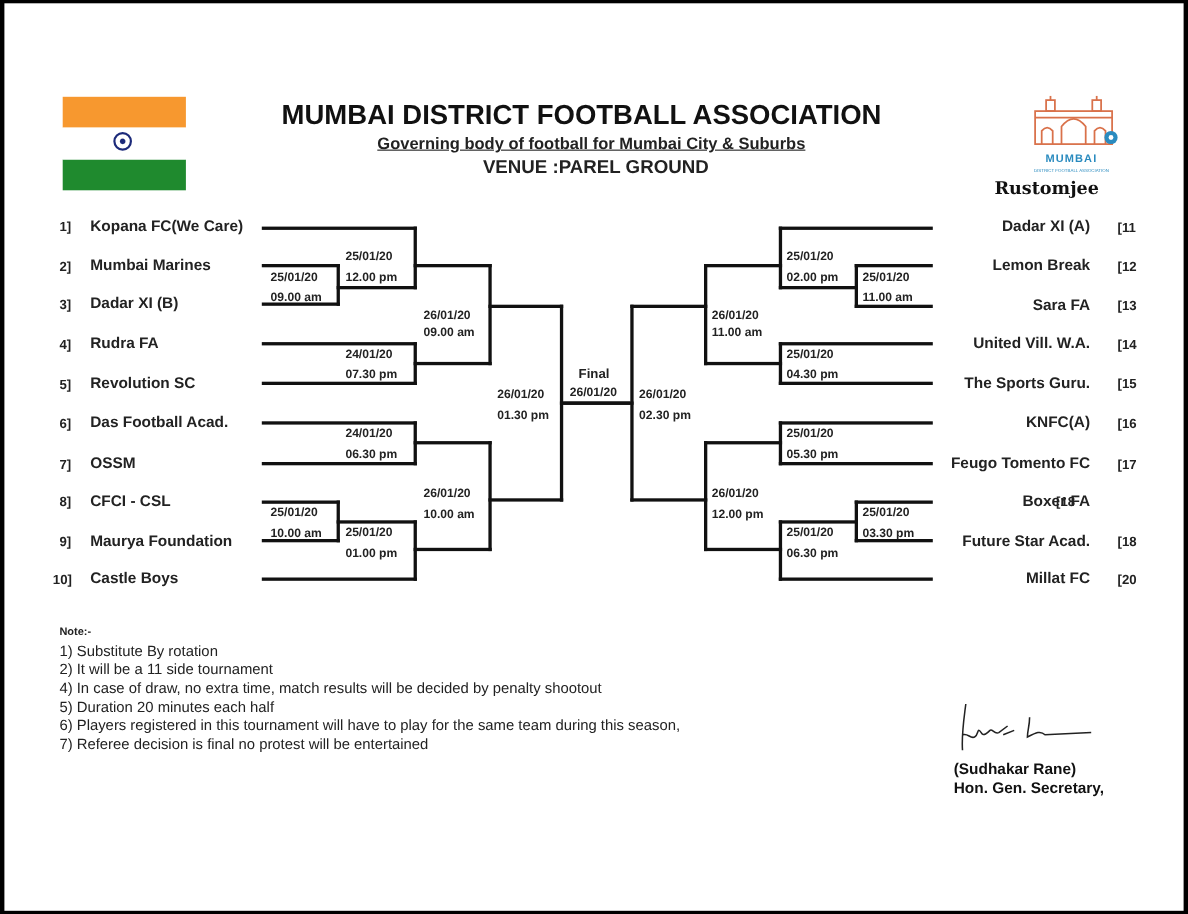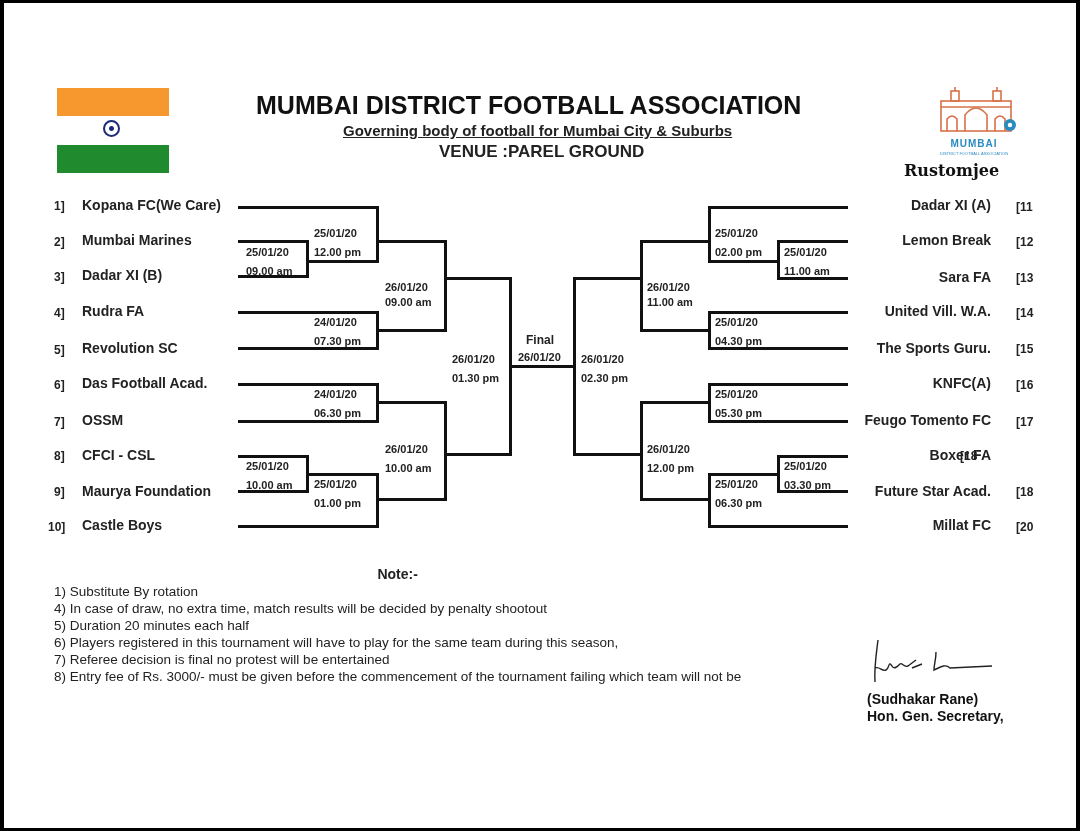--- a/index.html
+++ b/index.html
@@ -19,21 +19,21 @@
   .logo .gate { width:82px; height:46px; margin-left:4px; position:relative; }
   .logo .mumbai { font-size:10px; font-weight:bold; color:#2a8bbf; letter-spacing:1px; line-height:14px; margin-top:0px;}
   .logo .assoc { font-size:4px; color:#2a8bbf; line-height:5px;}
   .rustomjee { position:absolute; left:900px; top:158px; font-family:"DejaVu Serif", serif; font-weight:bold; font-size:16px; color:#111; }
   .team { position:absolute; font-size:14px; font-weight:bold; color:#222; white-space:nowrap; }
   .seed { position:absolute; font-size:12px; font-weight:bold; color:#222; }
   .ln { position:absolute; background:#111; }
   .dt { position:absolute; font-size:11px; font-weight:bold; color:#222; line-height:19px; white-space:nowrap; }
   .final { position:absolute; font-size:12px; font-weight:bold; color:#222; }
   .notes { position:absolute; left:50px; top:563px; font-size:13.5px; color:#222; line-height:17px; }
-  .notes .nh { font-weight:bold; font-size:14px;text-align:center; }
+  .notes .nh { font-weight:bold; font-size:10px; }
   .sig { position:absolute; left:863px; top:688px; font-size:14px; font-weight:bold; color:#111; line-height:17px; }
   .sigmark { position:absolute; left:868px; top:635px; }
 </style>
 </head>
 <body>
 
 <div class="page">
 
   <div class="flag">
     <div class="band saffron"></div>
@@ -264,25 +264,25 @@
       <div>12.00 pm</div>
     </div>
   <div class="dt" style="left:577px;top:347px">
       <div>26/01/20</div>
       <div>02.30 pm</div>
     </div>
 
   <div class="notes">
     <div class="nh">Note:-</div>
     <div>1)  Substitute By rotation</div>
+    <div>2)  It will be a 11 side tournament</div>
     <div>4)  In case of draw, no extra time, match results will be decided by penalty shootout</div>
     <div>5)  Duration 20 minutes each half</div>
     <div>6)  Players registered in this tournament will have to play for the same  team during this season,</div>
     <div>7)  Referee  decision is final no protest will be entertained</div>
-    <div>8)  Entry fee of Rs. 3000/- must be given before the commencement of the tournament failing which team will  not be</div>
   </div>
 
   <svg class="sigmark" width="130" height="50" viewBox="0 0 130 50">
     <path d="M6 2 C4 18 2 30 3 44 M3 30 C8 28 10 34 14 32 C18 30 16 22 20 28 C22 32 26 28 28 26 C30 24 32 30 36 28 L44 22 M40 30 L50 26 M64 14 C64 22 62 26 62 32 C70 28 74 26 78 30 L120 28" fill="none" stroke="#222" stroke-width="1.4"></path>
   </svg>
   <div class="sig">
     <div>(Sudhakar Rane)</div>
     <div>Hon. Gen. Secretary,</div>
   </div>
 

